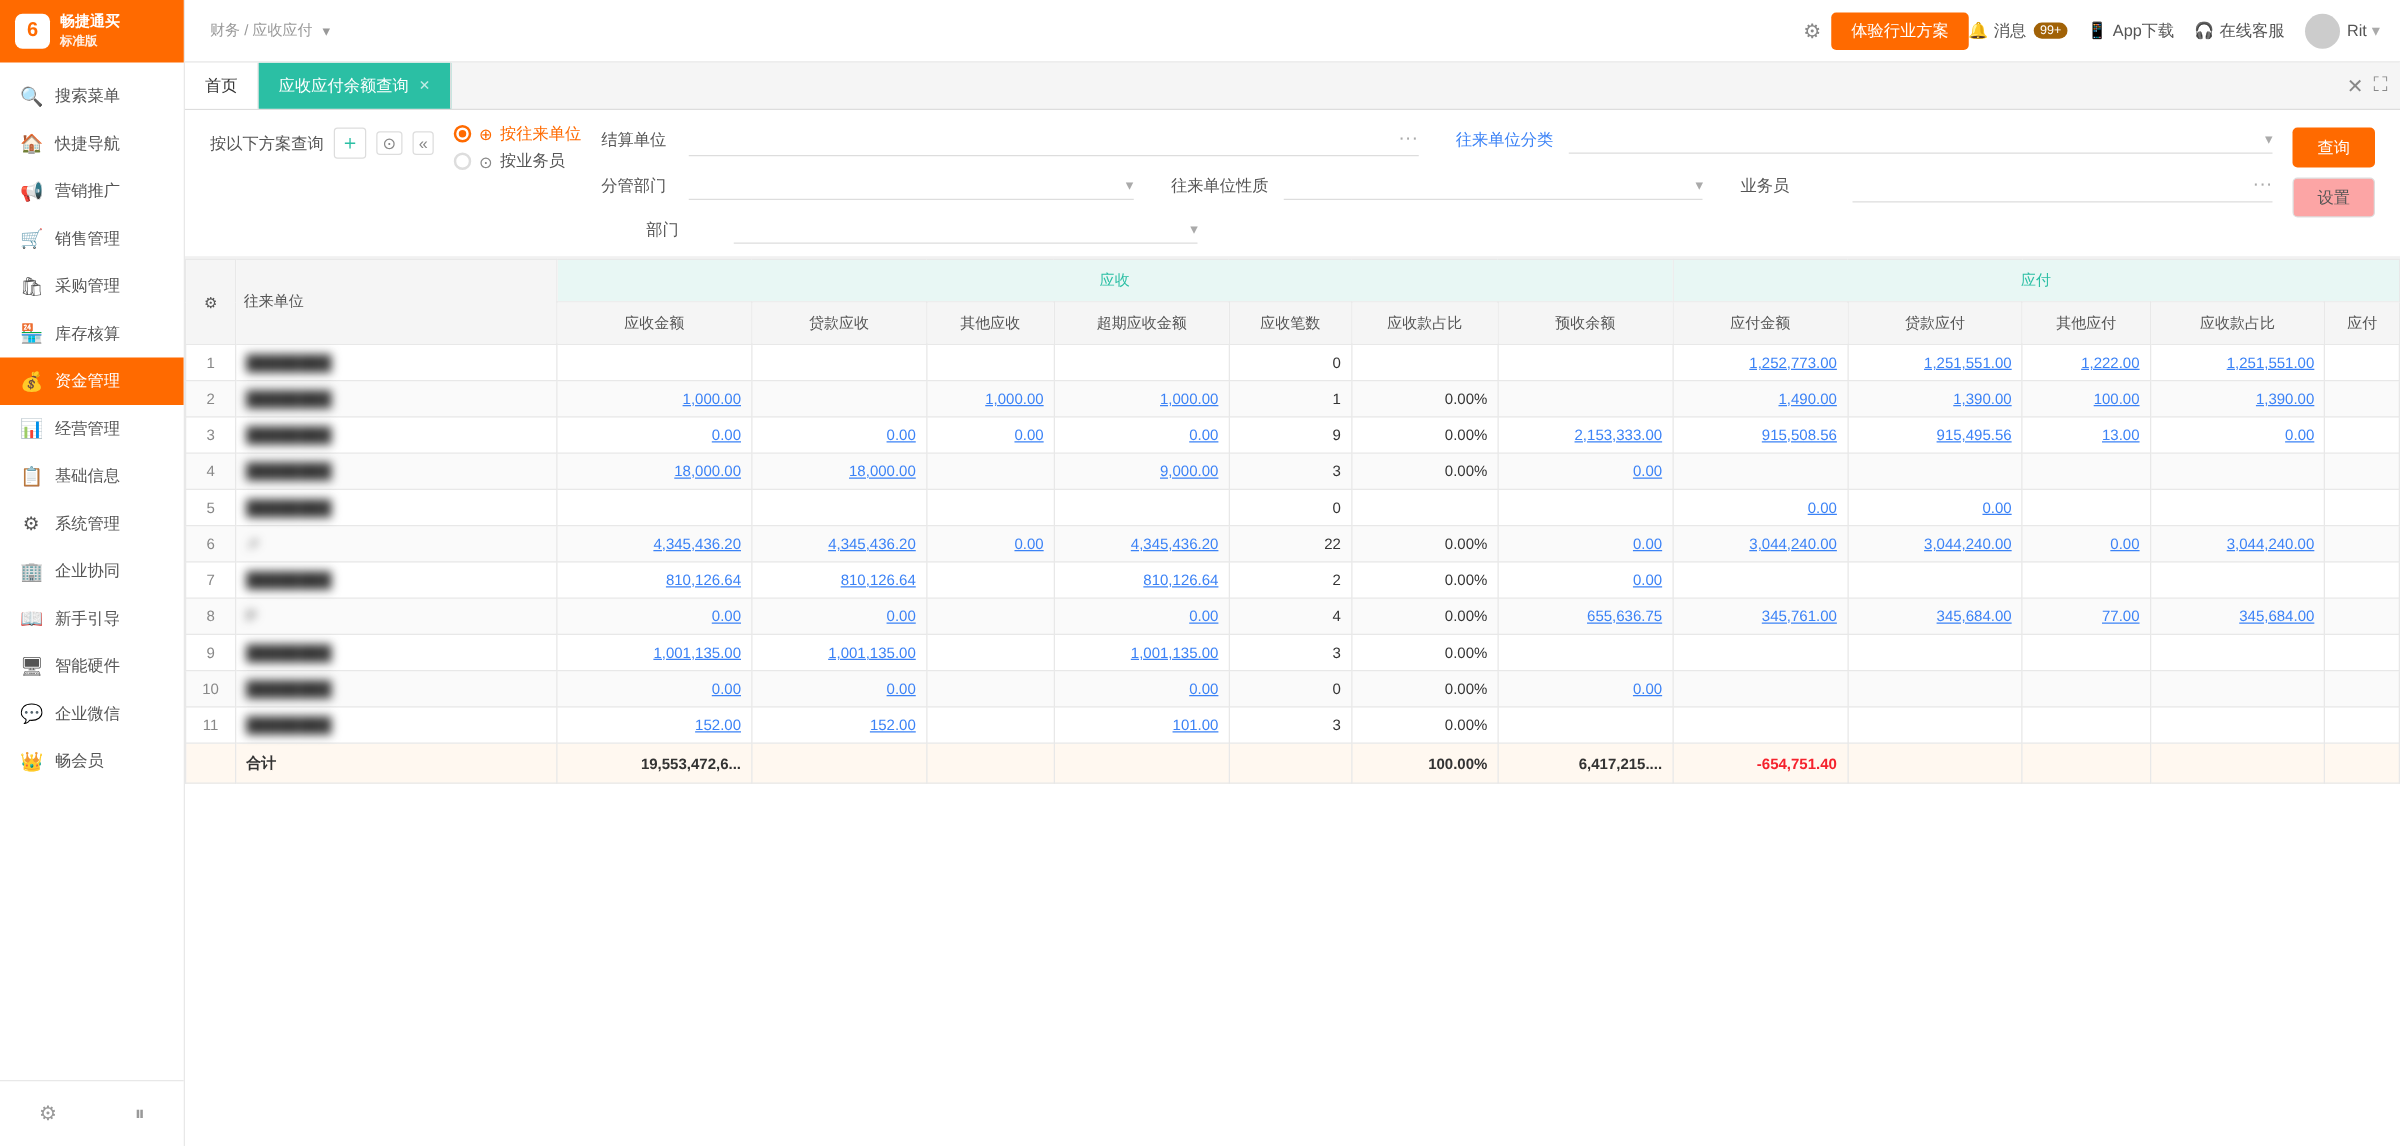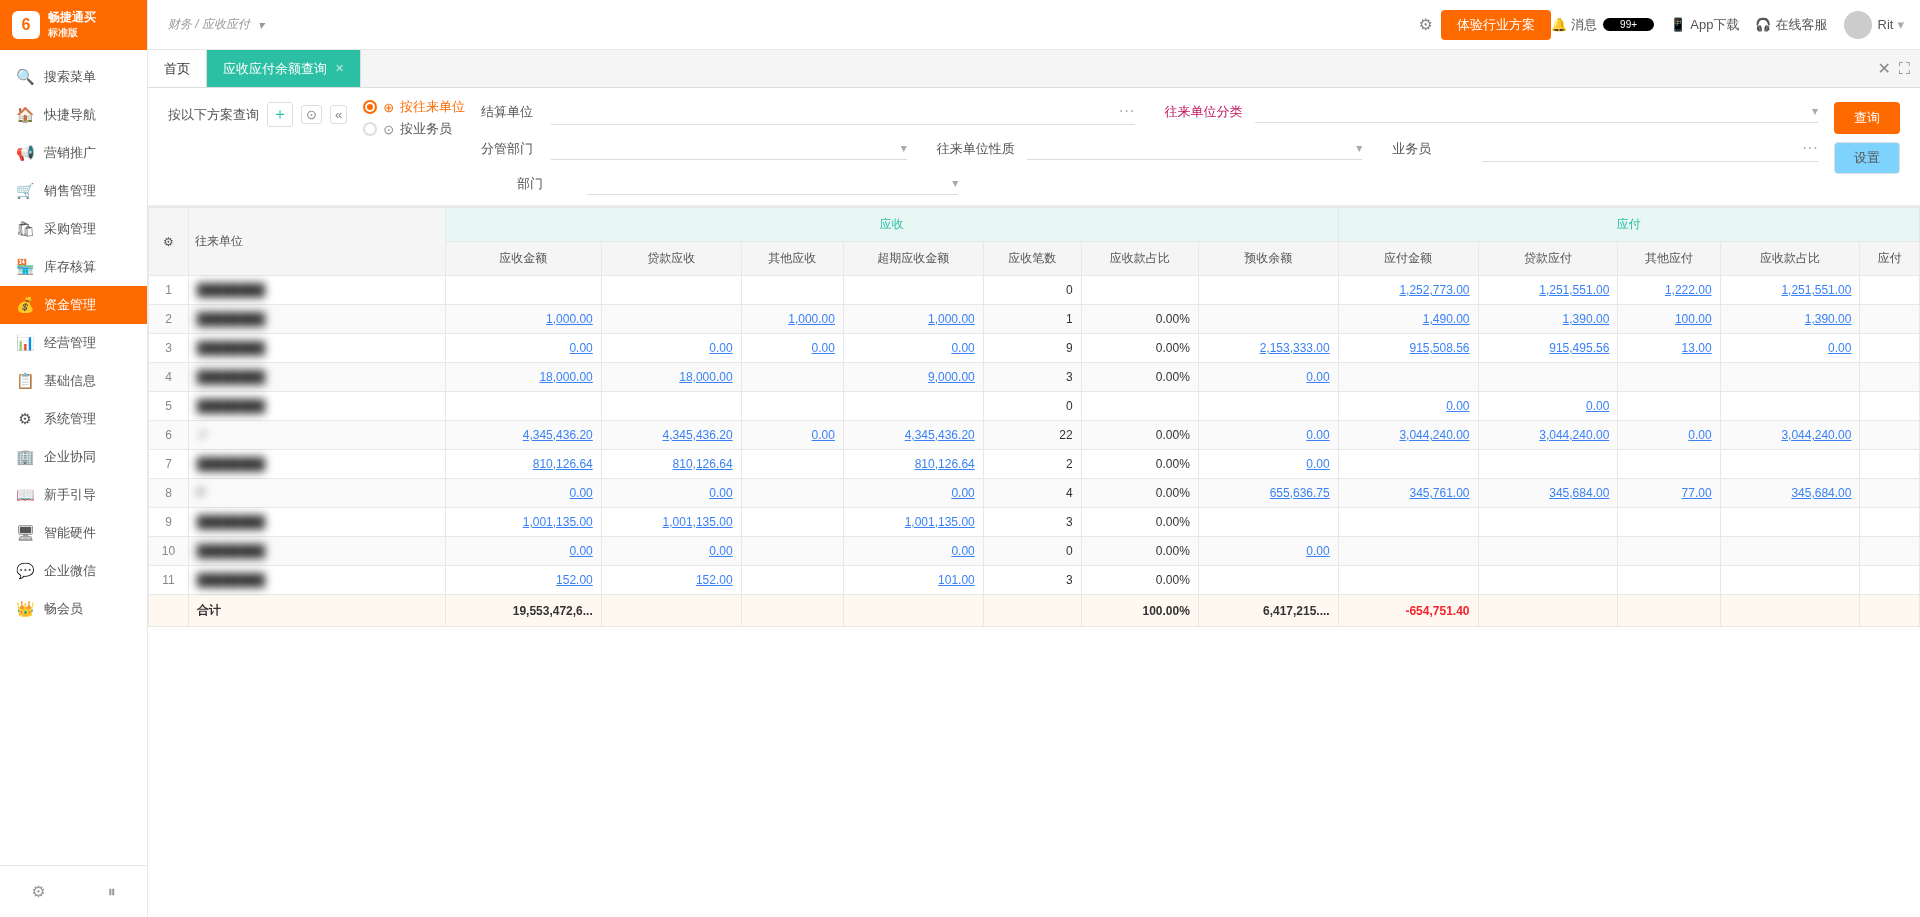--- a/index.html
+++ b/index.html
@@ -37,34 +37,34 @@
 
     
     .top-header {
       position: fixed; left: 148px; top: 0; right: 0; height: 50px;
       background: #fff; border-bottom: 1px solid #e8e8e8;
       display: flex; align-items: center; padding: 0 16px; z-index: 99;
     }
     .header-breadcrumb {
       display: flex; align-items: center; color: #999; font-size: 12px; flex: 1;
     }
-    .header-breadcrumb span { margin: 0 4px; font-style: italic; }
+    .header-breadcrumb span { margin: 0 4px; }
     .header-actions {
       display: flex; align-items: center; gap: 16px;
     }
     .header-btn-orange {
       background: #ff6a00; color: white; border: none; padding: 6px 16px;
       border-radius: 4px; cursor: pointer; font-size: 13px;
     }
     .header-icon-btn {
       display: flex; align-items: center; color: #555; cursor: pointer; font-size: 13px; gap: 4px;
     }
     .badge-red {
-      background: #000000; color: white; border-radius: 10px; font-size: 10px;
-      padding: 1px 17px; margin-left: 2px;
+      background: #a16207; color: white; border-radius: 10px; font-size: 10px;
+      padding: 1px 5px; margin-left: 2px;
     }
     .header-gear { color: #888; cursor: pointer; font-size: 16px; margin: 0 8px; }
     .header-user { display: flex; align-items: center; color: #555; font-size: 13px; }
     .avatar { width: 28px; height: 28px; border-radius: 50%; background: #ccc; margin-right: 6px; }
 
     
     .tabs-bar {
       position: fixed; left: 148px; top: 50px; right: 0; height: 38px;
       background: #f5f5f5; border-bottom: 1px solid #ddd;
       display: flex; align-items: stretch; z-index: 98;
@@ -109,21 +109,21 @@
       text-align: center; padding: 6px; color: #2bbfa4; cursor: pointer; font-size: 13px;
       background: white;
     }
 
     
     .query-btn {
       background: #ff6a00; color: white; border: none; padding: 7px 20px;
       border-radius: 4px; cursor: pointer; font-size: 13px; white-space: nowrap;
     }
     .settings-btn {
-      background: #7dd3fc; color: #555; border: 1px solid #ddd; padding: 6px 16px;
+      background: #fca5a5; color: #555; border: 1px solid #ddd; padding: 6px 16px;
       border-radius: 4px; cursor: pointer; font-size: 13px; white-space: nowrap;
     }
 
     
     .table-area {
       flex: 1; overflow: auto; margin: 0; background: white;
     }
     .data-table {
       width: 100%; border-collapse: collapse; font-size: 12px;
     }
@@ -306,21 +306,21 @@
 
       <div style="flex:1; display:flex; flex-direction:column; gap:10px;">
         <div style="display:flex; gap:30px;">
           <div style="display:flex; align-items:center; flex:1;">
             <span style="color:#555; font-size:13px; width:70px; flex-shrink:0;">结算单位</span>
             <div style="flex:1; border-bottom:1px solid #ddd; padding:4px 0; display:flex; justify-content:flex-end; cursor:pointer;">
               <span style="color:#aaa; font-size:16px;">···</span>
             </div>
           </div>
           <div style="display:flex; align-items:center; flex:1;">
-            <span style="color:#be185d; font-size:13px; width:90px; flex-shrink:0;font-family:Liberation Serif, serif;">往来单位分类</span>
+            <span style="color:#3b82f6; font-size:13px; width:90px; flex-shrink:0;font-family:Liberation Serif, serif;">往来单位分类</span>
             <div style="flex:1; border-bottom:1px solid #ddd; padding:4px 0; display:flex; justify-content:flex-end; cursor:pointer;">
               <span style="color:#aaa; font-size:12px;">▾</span>
             </div>
           </div>
         </div>
         <div style="display:flex; gap:30px;">
           <div style="display:flex; align-items:center; flex:1;justify-content:flex-end;">
             <span style="color:#555; font-size:13px; width:70px; flex-shrink:0;">分管部门</span>
             <div style="flex:1; border-bottom:1px solid #ddd; padding:4px 0; display:flex; justify-content:flex-end; cursor:pointer;">
               <span style="color:#aaa; font-size:12px;">▾</span>

